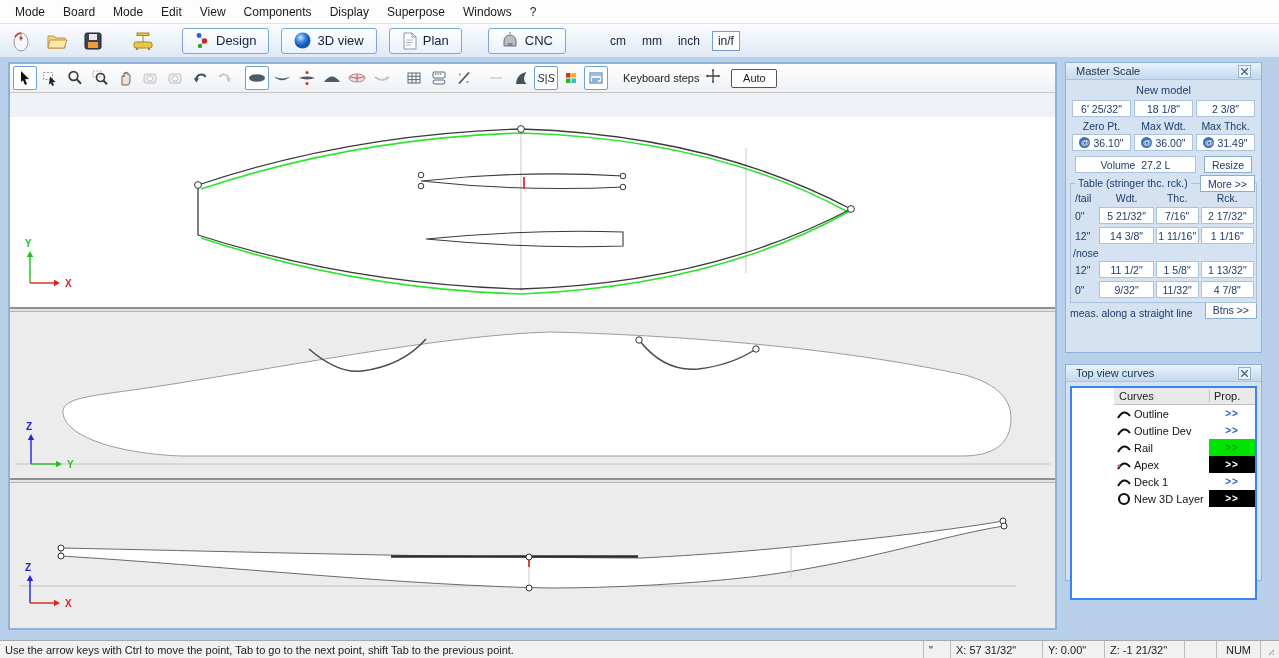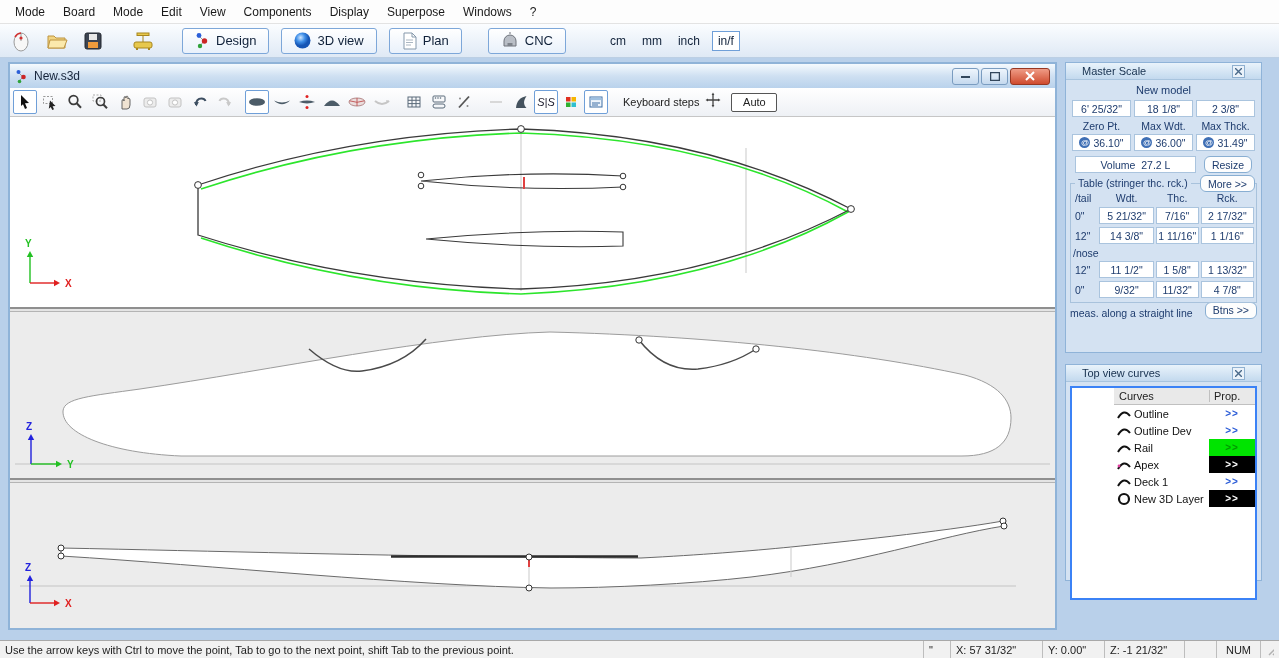--- a/index.html
+++ b/index.html
@@ -46,34 +46,34 @@
   .views { position:absolute; top:53px; left:0; right:0; bottom:0; display:flex; flex-direction:column; }
   .view-top { height:190px; background:#fff; position:relative; }
   .vsep { height:5px; background:#e4e4e4; border-top:2px solid #8f8f8f; border-bottom:1px solid #b4b4b4; }
   .view-mid { height:166px; background:#ececec; position:relative; }
   .view-bot { flex:1; background:#ececec; position:relative; }
   .view-top svg,.view-mid svg,.view-bot svg { position:absolute; inset:0; }
 
   
   .panel { position:absolute; left:1065px; width:197px; border:1px solid #8fb3d8; background:#d4e2f2; }
   .panel-title { height:17px; background:linear-gradient(#e9f3fb,#c3d9ee); border-bottom:1px solid #a8c4de;
-                 display:flex; align-items:center; padding:0 16px; font-size:11px; color:#16304e; }
+                 display:flex; align-items:center; padding:0 10px; font-size:11px; color:#16304e; }
   .panel-close { margin-left:auto; width:13px; height:13px; border:1px solid #8fb0d0; background:#eaf2fa;
                  display:flex; align-items:center; justify-content:center; }
   .ms-body { padding:4px 4px 3px 4px; font-size:11px; }
   .ms-row { display:flex; justify-content:center; margin-bottom:2px; }
   .ms-cells { display:flex; gap:3px; justify-content:center; }
   .cell { background:#fff; border:1px solid #aac4de; height:17px; display:flex; align-items:center;
           justify-content:center; font-size:10.5px; color:#1e3c6e; }
   .c3 { width:59px; }
   .lbl3 { width:59px; text-align:center; font-size:10.5px; color:#1e3c6e; }
   .at { display:inline-block; width:11px; height:11px; border-radius:50%; background:#3f6fb5; color:#fff;
         font-size:8px; line-height:11px; text-align:center; margin-right:3px; flex:none; }
   .vol-cell { width:121px; }
-  .btn { background:#fdfdfd; border:1px solid #88aed2; border-radius:6px; color:#1e3c6e;
+  .btn { background:#fdfdfd; border:1px solid #88aed2; border-radius:0; color:#1e3c6e;
          font-size:10.5px; padding:1px 7px; height:17px; display:flex; align-items:center; }
   .groupbox { position:relative; border:1px solid #a8c2dc; margin-top:10px; padding:5px 2px 4px 2px; }
   .gb-legend { position:absolute; top:-7px; left:4px; background:#d4e2f2; padding:0 3px; font-size:10.5px; }
   .gb-more { position:absolute; top:-9px; right:1px; }
   .trow { display:flex; align-items:center; gap:2px; margin-bottom:3px; }
   .tc0 { width:25px; font-size:10.5px; padding-left:2px; }
   .tc1 { width:56px; } .tc2 { width:44px; } .tc3 { width:55px; }
   .thead { font-size:10.5px; text-align:center; }
   .ms-footer { display:flex; align-items:center; margin-top:4px; }
   .ms-note { font-size:10.5px; flex:1; }
@@ -185,46 +185,20 @@
   </div>
   <div class="units">
     <span class="unit">cm</span>
     <span class="unit">mm</span>
     <span class="unit">inch</span>
     <span class="unit sel">in/f</span>
   </div>
 </div>
 
 <div class="doc-window">
-  <div class="doc-title">
-    <svg width="14" height="15">
-      <path d="M3 3 L8 8 L4 12" stroke="#999" fill="none"></path>
-      <circle cx="3.5" cy="3" r="2" fill="#2b5fd9"></circle>
-        <circle cx="8.5" cy="8" r="2.3" fill="#cc2525"></circle>
-        <circle cx="4.5" cy="12.5" r="1.8" fill="#2fa23a"></circle>
-    </svg>
-    <span class="ttl">New.s3d</span>
-    <div class="doc-controls">
-      <div class="wbtn">
-          <svg width="10" height="6">
-            <rect x="0" y="3" width="9" height="2" fill="#33475c"></rect>
-          </svg>
-        </div>
-      <div class="wbtn">
-          <svg width="10" height="9">
-            <rect x="0.5" y="0.5" width="9" height="8" fill="none" stroke="#33475c" stroke-width="1.5"></rect>
-          </svg>
-        </div>
-      <div class="wbtn close">
-          <svg width="10" height="10">
-            <path d="M1 1 L9 9 M9 1 L1 9" stroke="#fff" stroke-width="2"></path>
-          </svg>
-        </div>
-    </div>
-  </div>
 
   <div class="doc-toolbar">
     <span class="ticon sel">
         <svg width="16" height="16">
           <path d="M4 1 L12 9 L8 9.3 L10 14 L8 15 L6 10.3 L4 12 Z" fill="#101010"></path>
         </svg>
       </span>
     <span class="ticon">
         <svg width="16" height="16">
           <rect x="1.5" y="2.5" width="9" height="7" fill="none" stroke="#9a9a9a" stroke-dasharray="2 1.5"></rect>

